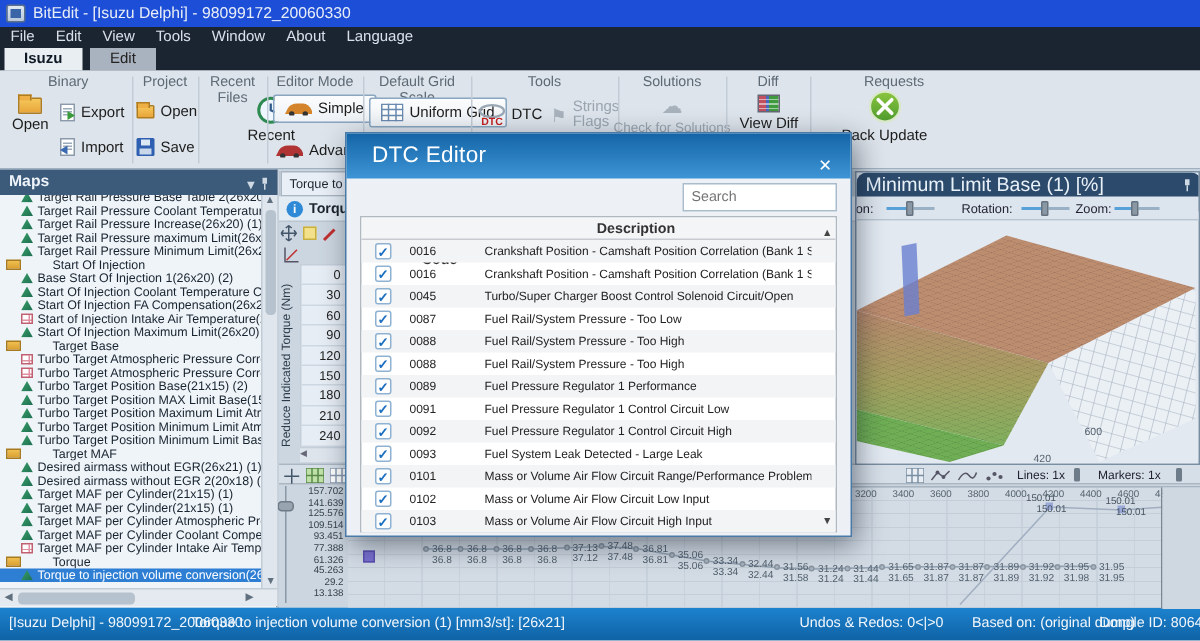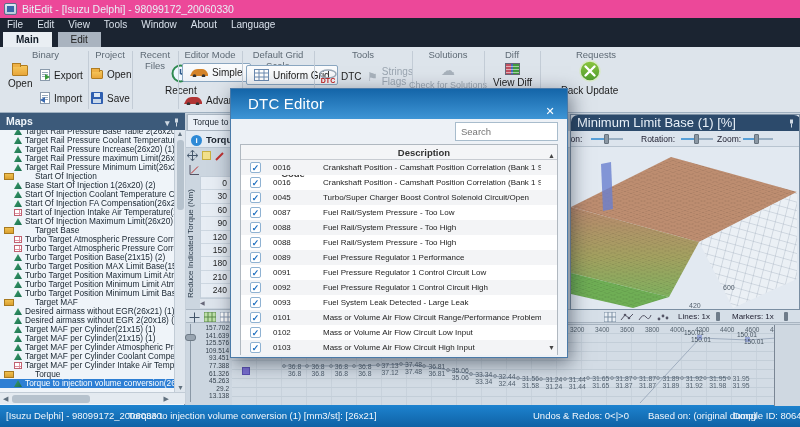--- a/index.html
+++ b/index.html
@@ -1,21 +1,21 @@
 <!DOCTYPE html>
 <html><head>
 <meta charset="utf-8">
 <style>
   * { margin:0; padding:0; box-sizing:border-box; }
   html,body { width:800px; height:427px; overflow:hidden; }
   body { font-family:"Liberation Sans", sans-serif; background:#c2ccd6; position:relative; font-size:10px; color:#1c242e; }
   .abs { position:absolute; }
 
   
-  .titlebar { left:0; top:0; width:800px; height:18px; background:#ec4899; color:#e8eef5; font-size:10.5px; line-height:18px; }
+  .titlebar { left:0; top:0; width:800px; height:18px; background:#1d4ed8; color:#e8eef5; font-size:10.5px; line-height:18px; }
   .appico { left:4px; top:3px; width:13px; height:12px; background:linear-gradient(#dfe8f2,#b8c8da); border:1px solid #5a708a; border-radius:2px; }
   .appico:before{ content:""; position:absolute; left:2px; top:2px; width:7px; height:6px; background:#3a66a8; }
   .titletext { left:22px; top:0; }
   .menubar { left:0; top:18px; width:800px; height:14px; background:#1b2431; color:#d8e0ea; font-size:10px; line-height:14px; }
   .menubar span { display:inline-block; padding:0 7px; }
   .tabrow { left:0; top:32px; width:800px; height:15px; background:#1b2431; }
   .rtab { display:inline-block; height:15px; line-height:15px; padding:0 13px; font-size:10px; margin-left:3px; }
   .rtab.active { background:#e9eef3; color:#101a26; font-weight:bold; }
   .rtab.idle { background:#a9b3bf; color:#222; }
 
@@ -131,21 +131,21 @@
 <div class="abs titlebar">
   <span class="abs appico"></span>
   <span class="abs titletext">BitEdit - [Isuzu Delphi] - 98099172_20060330</span>
 </div>
 
 <div class="abs menubar">
   <span>File</span><span>Edit</span><span>View</span><span>Tools</span><span>Window</span><span>About</span><span>Language</span>
 </div>
 
 <div class="abs tabrow">
-  <span class="rtab active">Main</span>
+  <span class="rtab active">Isuzu</span>
   <span class="rtab idle">Edit</span>
 </div>
 
 <div class="abs ribbon">
   <div class="rgroup" style="left:4px;width:83px;">
     <div class="rgtitle">Binary</div>
     <div class="rbtn col" style="left:4px;top:18px;">
         <span class="i-folder"></span>
         <span>Open</span>
       </div>

